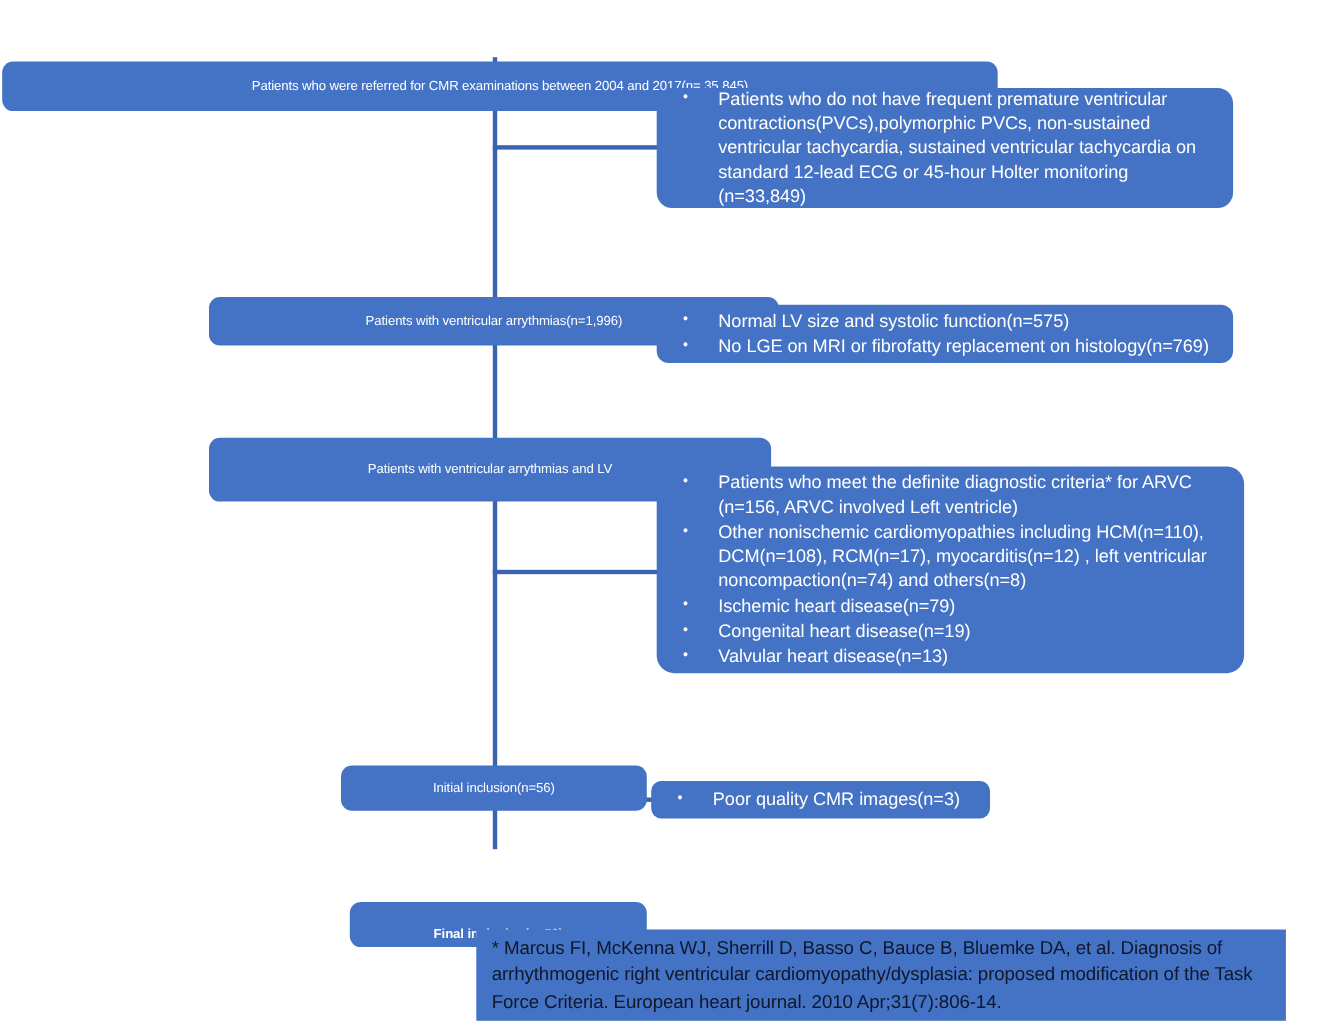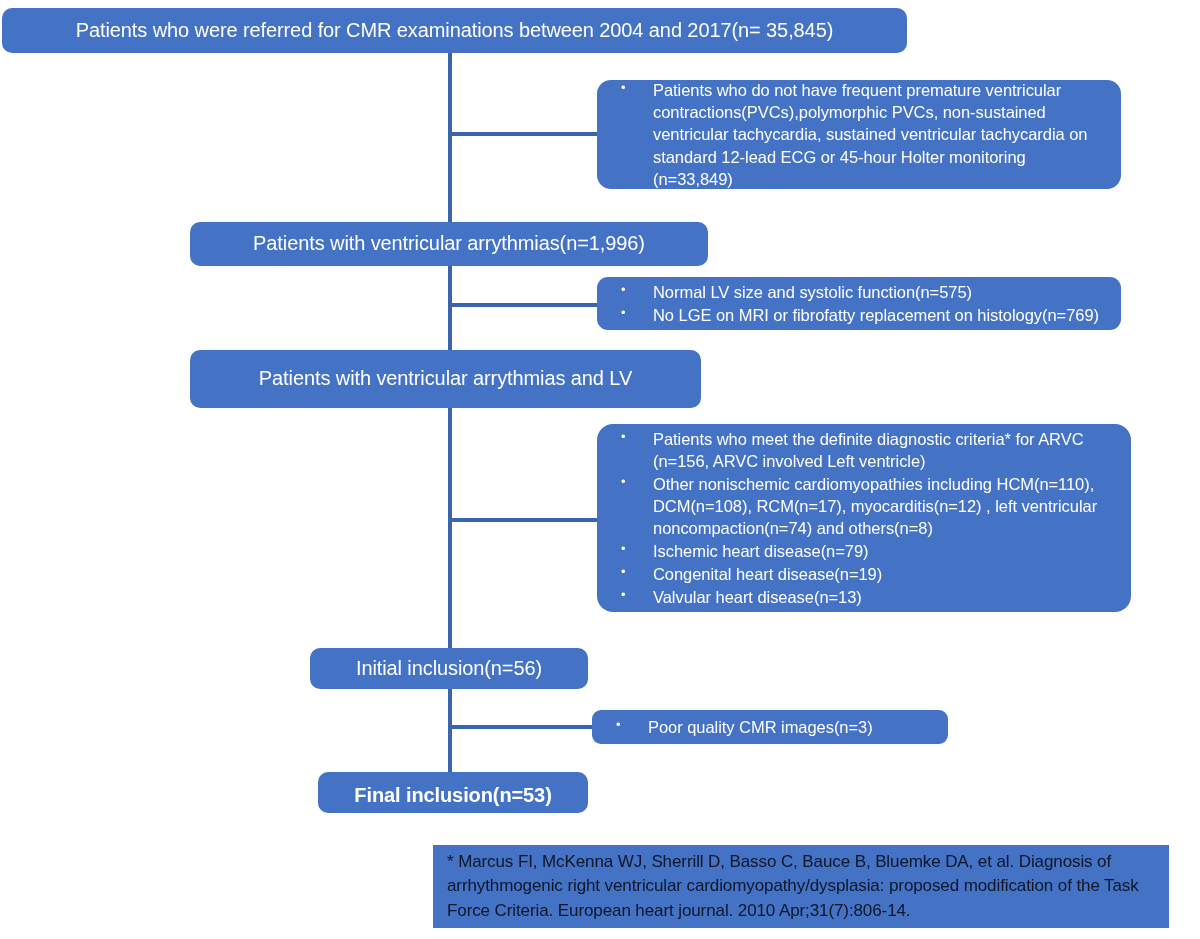--- a/index.html
+++ b/index.html
@@ -39,24 +39,25 @@
     border-radius: 10px;
     box-sizing: border-box;
     display: flex;
     flex-direction: column;
     justify-content: center;
   }
 
   
   .main-box {
     text-align: center;
-    font-size: 20px;
+    font-size: 12px;
     line-height: 1.28;
     padding: 4px 14px;
     letter-spacing: -0.1px;
+    margin-top: 48px;
   }
   .main-box.bold { font-weight: bold; }
 
   
   .excl-box {
     padding: 9px 14px 9px 10px;
     font-size: 16.5px;
     line-height: 1.34;
     letter-spacing: -0.05px;
   }
@@ -148,21 +149,21 @@
   <div class="box excl-box" style="left:597px; top:424px; width:534px; height:188px; border-radius:16px;">
     <ul class="excl-list">
       <li>Patients who meet the definite diagnostic criteria* for ARVC (n=156, ARVC involved Left ventricle)</li>
       <li>Other nonischemic cardiomyopathies including HCM(n=110), DCM(n=108), RCM(n=17), myocarditis(n=12) , left ventricular noncompaction(n=74) and others(n=8)</li>
       <li>Ischemic heart disease(n=79)</li>
       <li>Congenital heart disease(n=19)</li>
       <li>Valvular heart disease(n=13)</li>
     </ul>
   </div>
 
-  <div class="box excl-box" style="left:592px; top:710px; width:356px; height:34px; border-radius:9px; padding-top:4px; padding-bottom:4px;">
+  <div class="box excl-box" style="left:592px; top:710px; width:308px; height:34px; border-radius:9px; padding-top:4px; padding-bottom:4px;">
     <ul class="excl-list">
       <li>Poor quality CMR images(n=3)</li>
     </ul>
   </div>
 
   <div class="foot-box" style="left:433px; top:845px; width:736px; height:83px;">
     <span>* Marcus FI, McKenna WJ, Sherrill D, Basso C, Bauce B, Bluemke DA, et al. Diagnosis of arrhythmogenic right ventricular cardiomyopathy/dysplasia: proposed modification of the Task Force Criteria. European heart journal. 2010 Apr;31(7):806-14.</span>
   </div>
 
 </div>

